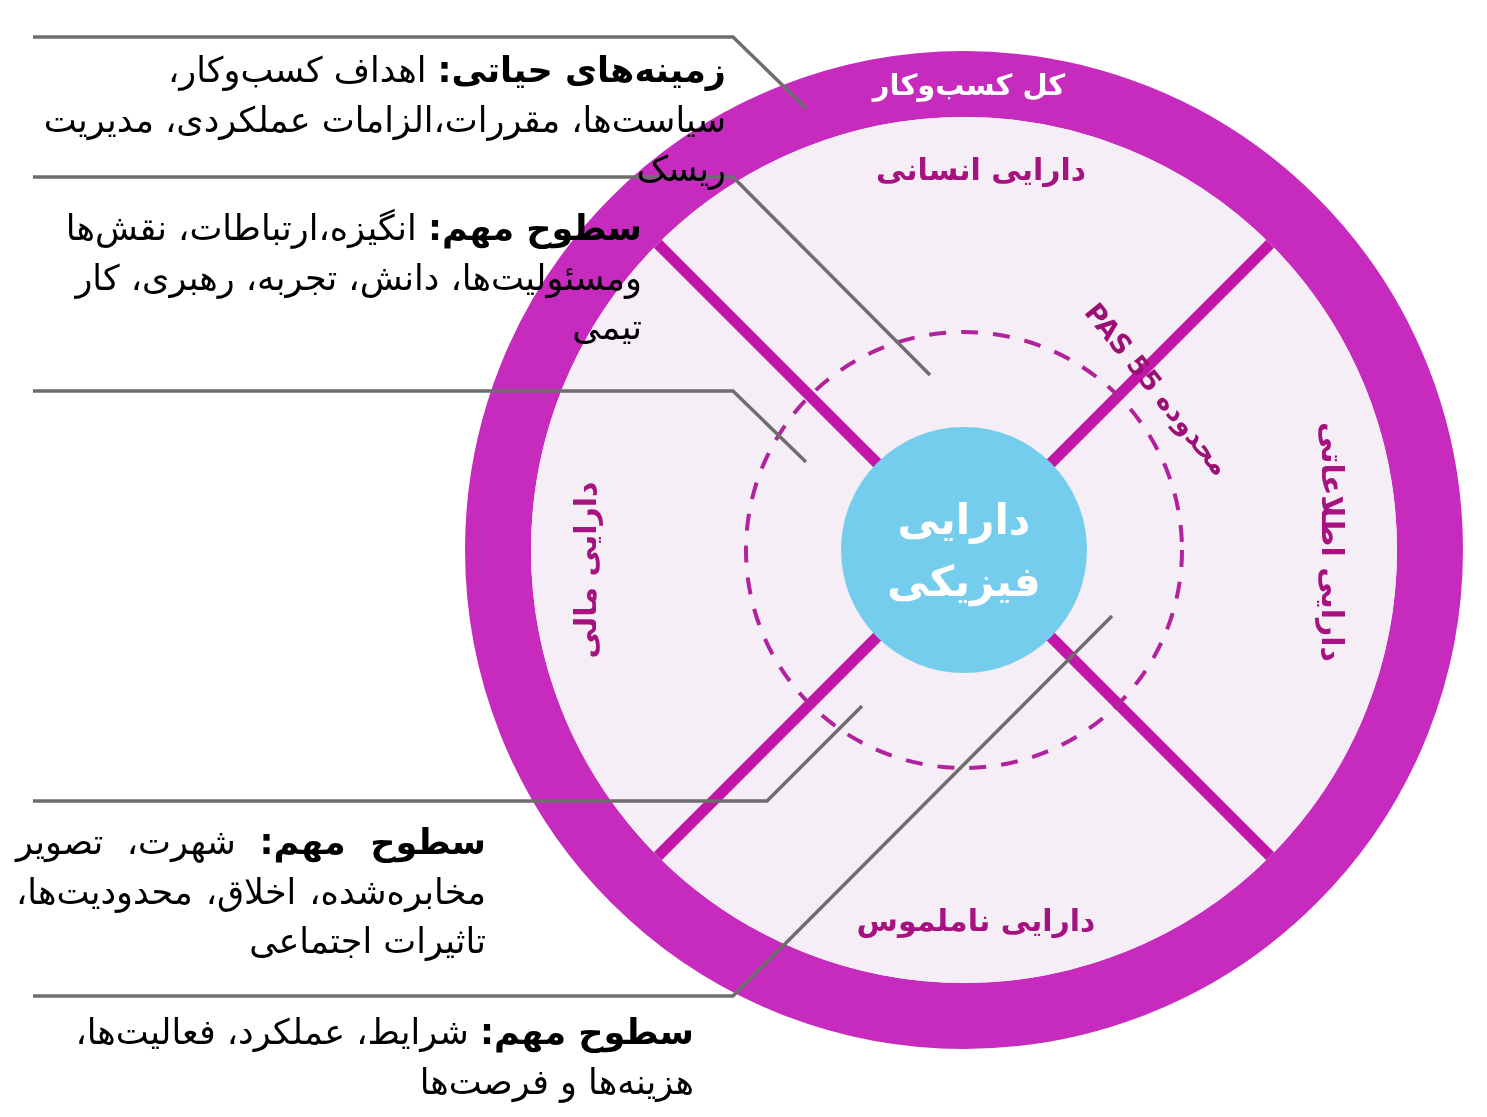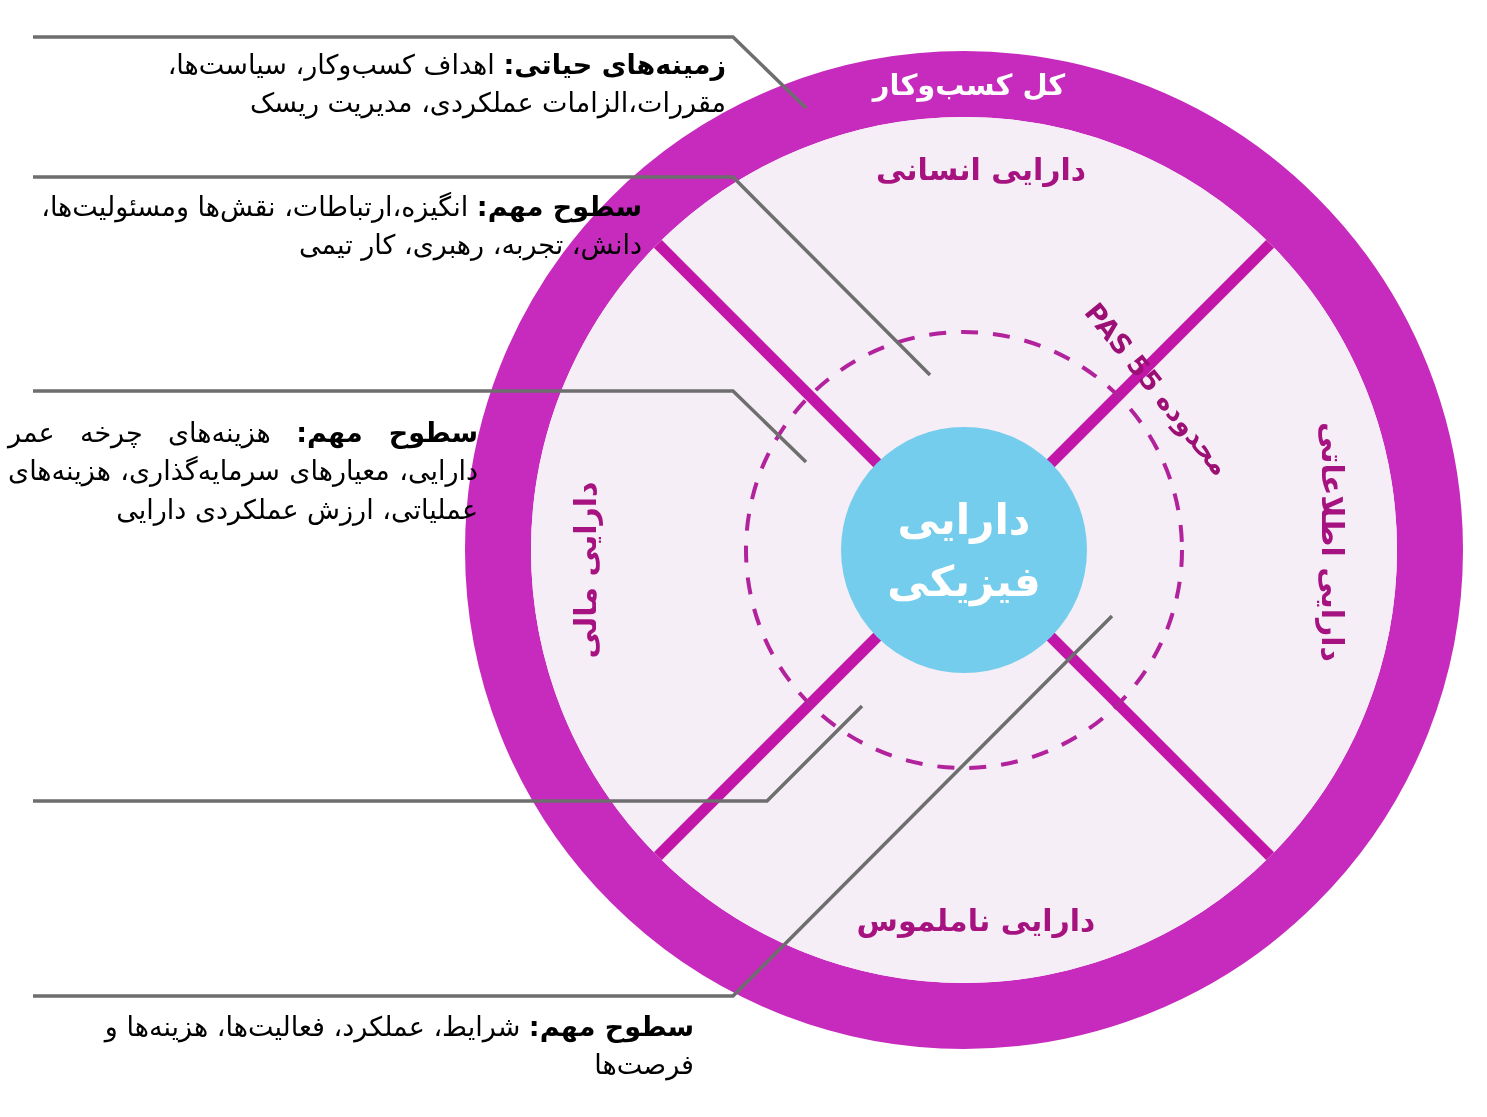--- a/index.html
+++ b/index.html
@@ -23,33 +23,33 @@
     height: 851px;
   }
 
   
   .callout {
     position: absolute;
     direction: rtl;
     text-align: right;
     color: #000000;
     line-height: 1.42;
-    font-size: 27px;
+    font-size: 35px;
     font-family: "DejaVu Sans", "Liberation Sans", sans-serif;
   }
   .callout .lead {
     font-weight: bold;
   }
   .callout.justified {
     text-align: justify;
     text-align-last: right;
   }
 
   .c1 { left: 26px;  top: 46px;  width: 700px; }
-  .c2 { left: 26px;  top: 188px; width: 616px; }
+  .c2 { left: 26px;  top: 204px; width: 616px; }
   .c3 { left: 8px;   top: 414px; width: 470px; }
   .c4 { left: 16px;  top: 818px; width: 470px; }
   .c5 { left: 34px;  top: 1008px; width: 660px; }
 
   
   #diagram {
     position: absolute;
     left: 0;
     top: 0;
     width: 1487px;
@@ -136,22 +136,22 @@
   </svg>
 
   <div class="callout c1">
     <span class="lead">زمینه‌های حیاتی:</span><span> اهداف کسب‌وکار، سیاست‌ها، مقررات،الزامات عملکردی، مدیریت ریسک</span>
   </div>
 
   <div class="callout c2">
     <span class="lead">سطوح مهم:</span><span> انگیزه،ارتباطات، نقش‌ها ومسئولیت‌ها، دانش، تجربه، رهبری، کار تیمی</span>
   </div>
 
-  <div class="callout c3 justified">
-    <span class="lead">سطوح مهم:</span><span> هزینه‌های چرخه عمر دارایی، معیارهای سرمایه‌گذاری، هزینه‌های عملیاتی، ارزش عملکردی دارایی</span>
+
+  <div class="callout c4 justified">
+    <span class="lead">سطوح مهم:</span><span> شهرت، تصویر مخابره‌شده، اخلاق، محدودیت‌ها، تاثیرات اجتماعی</span>
   </div>
-
 
   <div class="callout c5">
     <span class="lead">سطوح مهم:</span><span> شرایط، عملکرد، فعالیت‌ها، هزینه‌ها و فرصت‌ها</span>
   </div>
 
 </div>
 
 </body></html>

